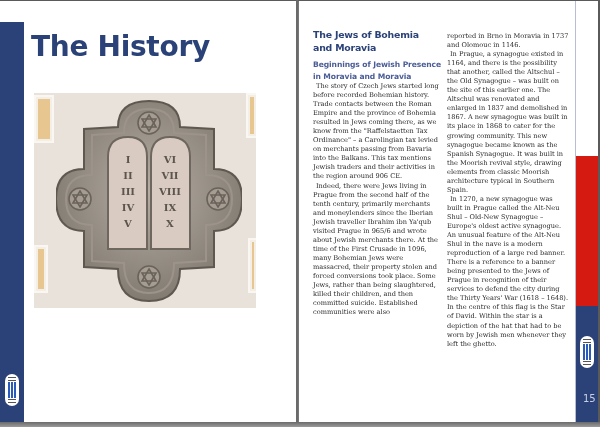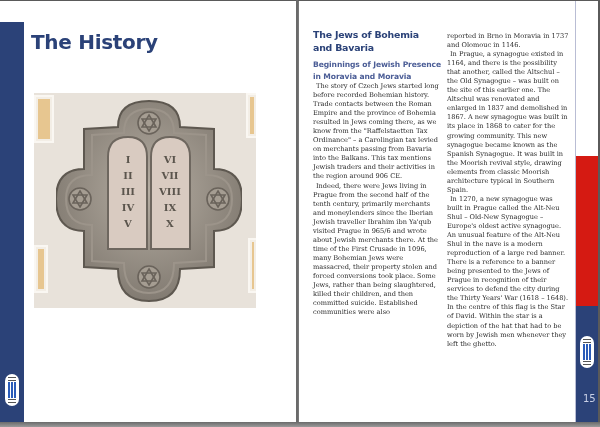--- a/index.html
+++ b/index.html
@@ -29,21 +29,21 @@
     background: #ffffff; display: flex; flex-direction: column; align-items: center; justify-content: center;
   }
   .logo .top, .logo .bottom { width: 8px; height: 4px; border-top: 1px solid #555; border-bottom: 1px solid #555; }
   .logo .mid { display: flex; gap: 1px; height: 16px; margin: 1px 0; }
   .logo .mid span { width: 2px; height: 100%; background: #2a5bb8; }
 
   .page-num { position: absolute; font-family: "DejaVu Sans", sans-serif; font-size: 10px; color: #c9d0e6; }
 
   .title {
     position: absolute; left: 31px; top: 29px;
-    font-family: "DejaVu Sans", sans-serif; font-size: 20px; color: #2b4278; letter-spacing: -0.3px;
+    font-family: "DejaVu Sans", sans-serif; font-size: 28px; color: #2b4278; letter-spacing: -0.3px;
   }
 
   .photo {
     position: absolute; left: 34px; top: 92px; width: 222px; height: 215px;
     background: #e8e2da; overflow: hidden;
   }
   .photo .win { position: absolute; background: #f3eee6; border: 2px solid #faf7f2; }
   .photo .win .pane { position: absolute; left: 2px; top: 2px; right: 2px; bottom: 2px; background: #e7c690; }
   .quatrefoil {
     position: absolute; left: 22px; top: 6px; width: 186px; height: 204px;
@@ -144,21 +144,21 @@
         </g>
       </svg>
     </div>
   </div>
 
   <div class="gutter"></div>
 
   <div class="page page-right">
 
     <div class="col col-a">
-      <h2 class="h1">The Jews of Bohemia and Bavaria</h2>
+      <h2 class="h1">The Jews of Bohemia and Moravia</h2>
       <h3 class="h2">Beginnings of Jewish Presence in Moravia and Moravia</h3>
       <p>The story of Czech Jews started long before recorded Bohemian history. Trade contacts between the Roman Empire and the province of Bohemia resulted in Jews coming there, as we know from the "Raffelstaetten Tax Ordinance" – a Carolingian tax levied on merchants passing from Bavaria into the Balkans. This tax mentions Jewish traders and their activities in the region around 906 CE.</p>
       <p>Indeed, there were Jews living in Prague from the second half of the tenth century, primarily merchants and moneylenders since the Iberian Jewish traveller Ibrahim ibn Ya'qub visited Prague in 965/6 and wrote about Jewish merchants there. At the time of the First Crusade in 1096, many Bohemian Jews were massacred, their property stolen and forced conversions took place. Some Jews, rather than being slaughtered, killed their children, and then committed suicide. Established communities were also</p>
     </div>
 
     <div class="col col-b">
       <p style="text-indent:0">reported in Brno in Moravia in 1737 and Olomouc in 1146.</p>
       <p>In Prague, a synagogue existed in 1164, and there is the possibility that another, called the Altschul – the Old Synagogue – was built on the site of this earlier one. The Altschul was renovated and enlarged in 1837 and demolished in 1867. A new synagogue was built in its place in 1868 to cater for the growing community. This new synagogue became known as the Spanish Synagogue. It was built in the Moorish revival style, drawing elements from classic Moorish architecture typical in Southern Spain.</p>
       <p>In 1270, a new synagogue was built in Prague called the Alt-Neu Shul – Old-New Synagogue – Europe's oldest active synagogue. An unusual feature of the Alt-Neu Shul in the nave is a modern reproduction of a large red banner. There is a reference to a banner being presented to the Jews of Prague in recognition of their services to defend the city during the Thirty Years' War (1618 – 1648). In the centre of this flag is the Star of David. Within the star is a depiction of the hat that had to be worn by Jewish men whenever they left the ghetto.</p>
     </div>

